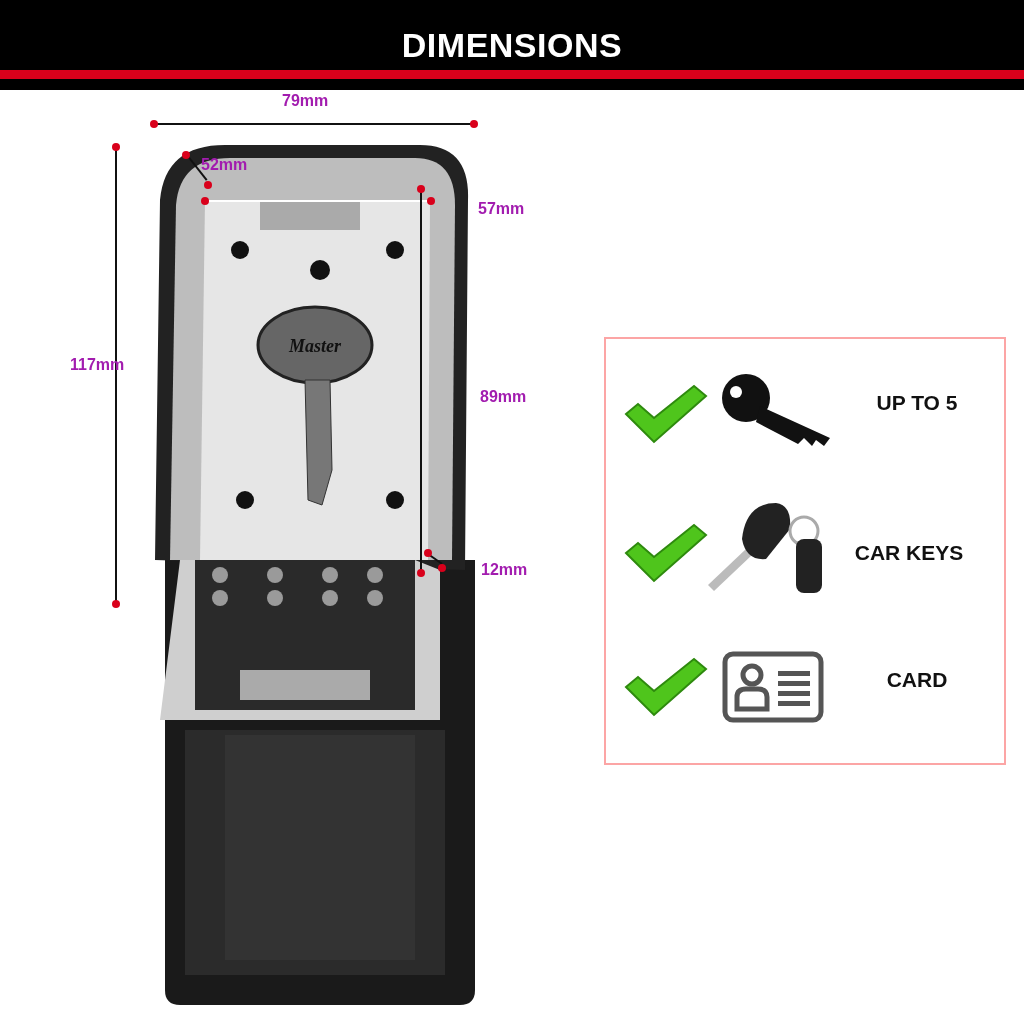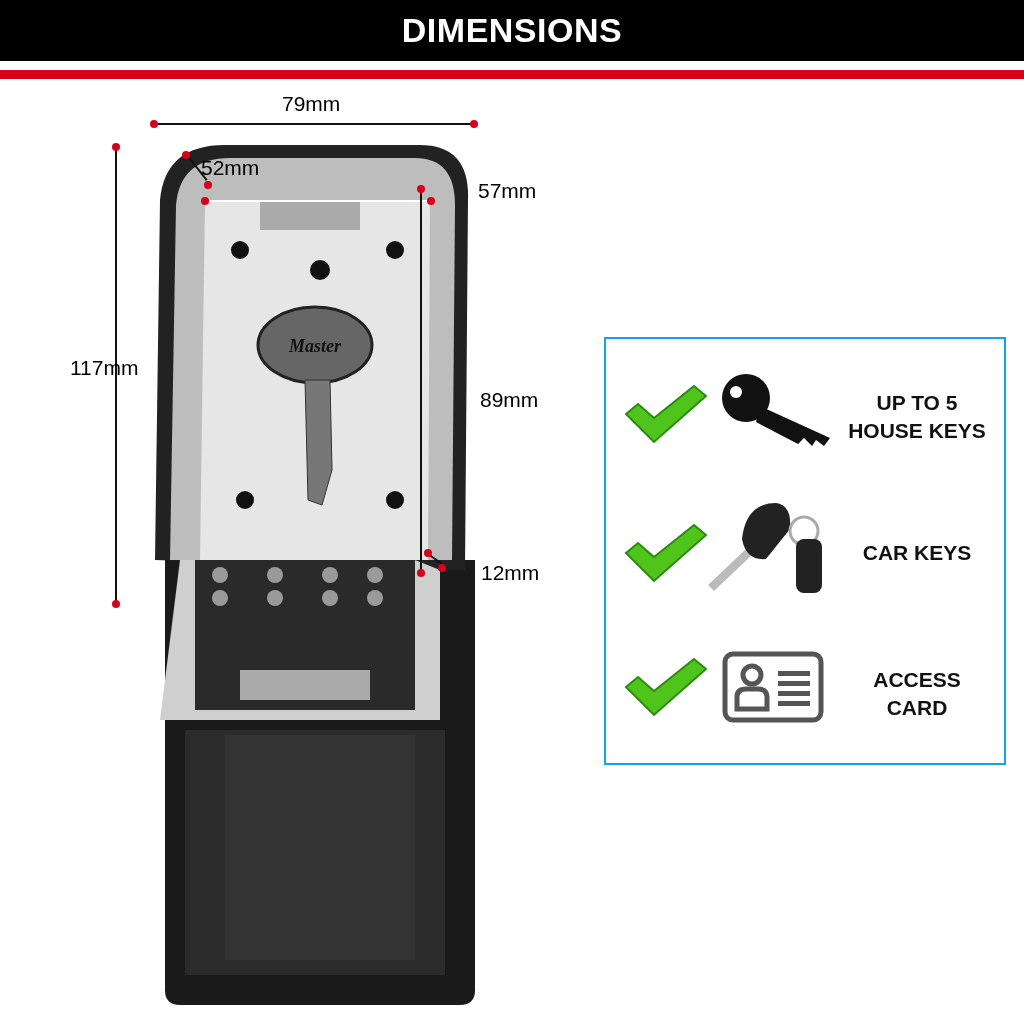--- a/index.html
+++ b/index.html
@@ -1,23 +1,23 @@
 <!DOCTYPE html>
 <html><head>
 <meta charset="utf-8">
 <style>
 *{margin:0;padding:0;box-sizing:border-box}
 body{width:1024px;height:1024px;background:#fff;font-family:"Liberation Sans",sans-serif;position:relative;overflow:hidden}
-.header{position:absolute;left:0;top:0;width:1024px;height:61px;background:#000;display:flex;align-items:center;justify-content:center}
+.header{position:absolute;left:0;top:0;width:1024px;height:90px;background:#000;display:flex;align-items:center;justify-content:center}
 .header h1{color:#fff;font-size:34px;font-weight:bold;letter-spacing:0.5px}
 .redbar{position:absolute;left:0;top:70px;width:1024px;height:9px;background:#d9001b}
-.dim{position:absolute;font-weight:normal;font-size:21px;color:#000000}
+.dim{position:absolute;font-weight:bold;font-size:16px;color:#a21caf}
 .line{position:absolute;background:#111}
 .dot{position:absolute;width:8px;height:8px;border-radius:50%;background:#d9001b;transform:translate(-50%,-50%)}
-.box{position:absolute;left:604px;top:337px;width:402px;height:428px;border:2px solid #0ea5e9;background:#fff}
+.box{position:absolute;left:604px;top:337px;width:402px;height:428px;border:2px solid #fca5a5;background:#fff}
 .check{position:absolute}
 .label{position:absolute;font-weight:bold;font-size:21px;text-align:center;color:#111;line-height:28px}
 </style>
 </head>
 <body>
 
 <div class="header">
   <h1>DIMENSIONS</h1>
 </div>
 <div class="redbar"></div>
@@ -68,21 +68,21 @@
 <div class="dim" style="left:70px;top:356px">117mm</div>
 
 <div class="line" style="left:186px;top:155px;width:2px;height:32px;transform:rotate(-38deg);transform-origin:top"></div>
 <div class="dot" style="left:186px;top:155px"></div>
 <div class="dot" style="left:208px;top:185px"></div>
 <div class="dim" style="left:201px;top:156px">52mm</div>
 
 <div class="line" style="left:205px;top:200px;width:226px;height:2px;background:#fff"></div>
 <div class="dot" style="left:205px;top:201px"></div>
 <div class="dot" style="left:431px;top:201px"></div>
-<div class="dim" style="left:478px;top:179px">57mm</div>
+<div class="dim" style="left:478px;top:200px">57mm</div>
 
 <div class="line" style="left:420px;top:189px;width:2px;height:384px"></div>
 <div class="dot" style="left:421px;top:189px"></div>
 <div class="dot" style="left:421px;top:573px"></div>
 <div class="dim" style="left:480px;top:388px">89mm</div>
 
 <div class="line" style="left:428px;top:553px;width:17px;height:2px;transform:rotate(35deg);transform-origin:left"></div>
 <div class="dot" style="left:428px;top:553px"></div>
 <div class="dot" style="left:442px;top:568px"></div>
 <div class="dim" style="left:481px;top:561px">12mm</div>
@@ -92,45 +92,43 @@
   <svg class="check" style="left:18px;top:45px" width="84" height="62" viewBox="0 0 84 62">
       <path d="M2 30 L14 20 L30 34 L70 2 L82 12 L30 58 Z" fill="#4fc51c" stroke="#2e8a0e" stroke-width="2"></path>
     </svg>
   <svg style="position:absolute;left:114px;top:33px" width="112" height="76" viewBox="0 0 112 76">
       <circle cx="26" cy="26" r="24" fill="#111"></circle>
       <circle cx="16" cy="20" r="6" fill="#fff"></circle>
       <path d="M40 34 L110 66 L104 74 L96 68 L92 74 L84 66 L78 72 L36 50 Z" fill="#111"></path>
     </svg>
   <div class="label" style="left:226px;top:50px;width:170px">
     <div>UP TO 5</div>
-      <div>HOUSE KEYS</div>
   </div>
 
   <svg class="check" style="left:18px;top:184px" width="84" height="62" viewBox="0 0 84 62">
       <path d="M2 30 L14 20 L30 34 L70 2 L82 12 L30 58 Z" fill="#4fc51c" stroke="#2e8a0e" stroke-width="2"></path>
     </svg>
   <svg style="position:absolute;left:100px;top:160px" width="130" height="100" viewBox="0 0 130 100">
       <path d="M2 86 L40 50 L46 56 L8 92 Z" fill="#bbb"></path>
       <path d="M36 40 Q40 4 70 4 Q86 6 84 30 L60 60 Q40 62 36 40Z" fill="#222"></path>
       <circle cx="98" cy="32" r="14" fill="none" stroke="#aaa" stroke-width="3"></circle>
       <rect x="90" y="40" width="26" height="54" rx="8" fill="#222"></rect>
     </svg>
-  <div class="label" style="left:226px;top:200px;width:170px">
+  <div class="label" style="left:218px;top:200px;width:170px">
     <div>CAR KEYS</div>
   </div>
 
   <svg class="check" style="left:18px;top:318px" width="84" height="62" viewBox="0 0 84 62">
       <path d="M2 30 L14 20 L30 34 L70 2 L82 12 L30 58 Z" fill="#4fc51c" stroke="#2e8a0e" stroke-width="2"></path>
     </svg>
   <svg style="position:absolute;left:116px;top:312px" width="102" height="72" viewBox="0 0 102 72">
       <rect x="3" y="3" width="96" height="66" rx="8" fill="none" stroke="#555" stroke-width="5"></rect>
       <circle cx="30" cy="24" r="9" fill="none" stroke="#555" stroke-width="5"></circle>
       <path d="M15 58 L15 46 Q15 38 24 38 L36 38 Q45 38 45 46 L45 58 Z" fill="none" stroke="#555" stroke-width="5"></path>
       <rect x="56" y="20" width="32" height="5" fill="#555"></rect>
       <rect x="56" y="30" width="32" height="5" fill="#555"></rect>
       <rect x="56" y="40" width="32" height="5" fill="#555"></rect>
       <rect x="56" y="50" width="32" height="5" fill="#555"></rect>
     </svg>
   <div class="label" style="left:226px;top:327px;width:170px">
-    <div>ACCESS</div>
       <div>CARD</div>
   </div>
 </div>
 
 </body></html>

